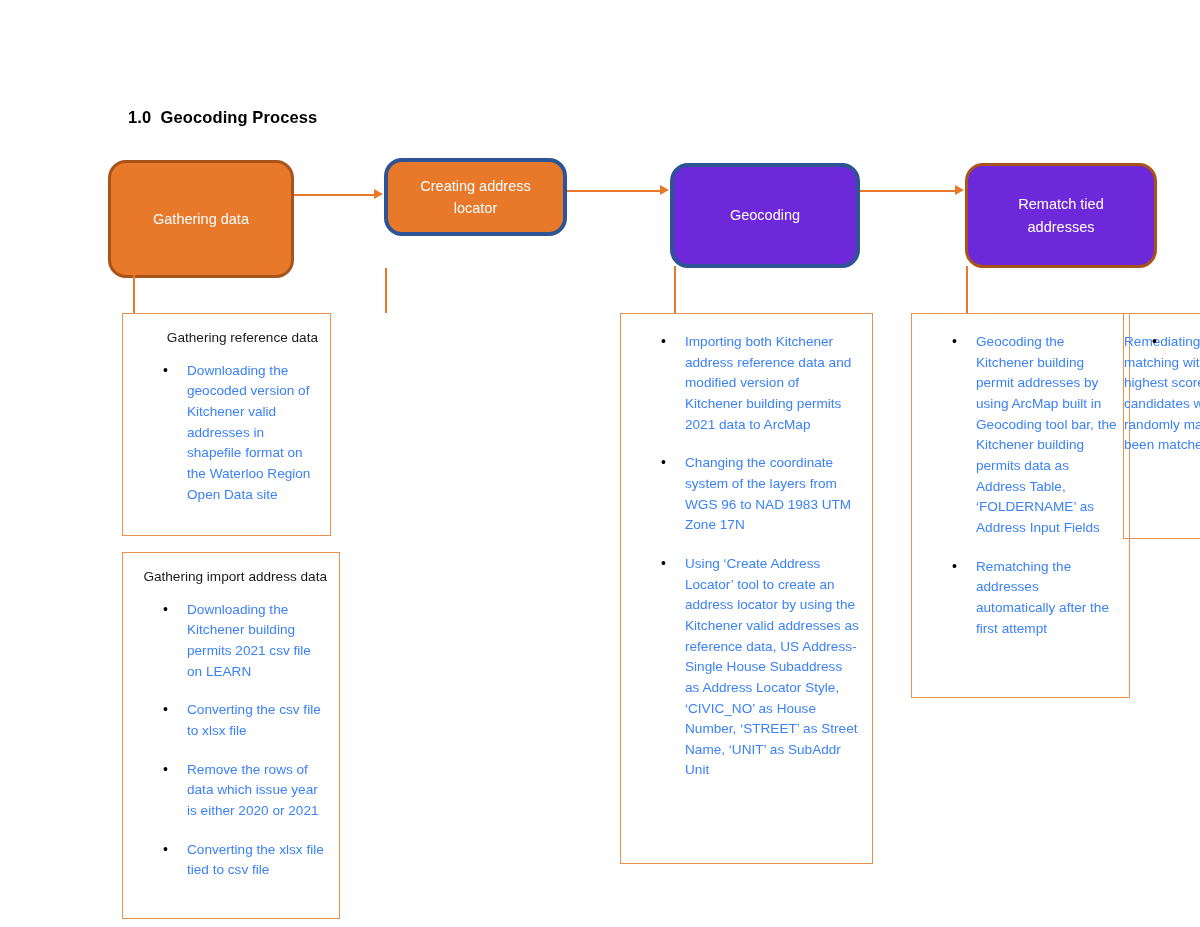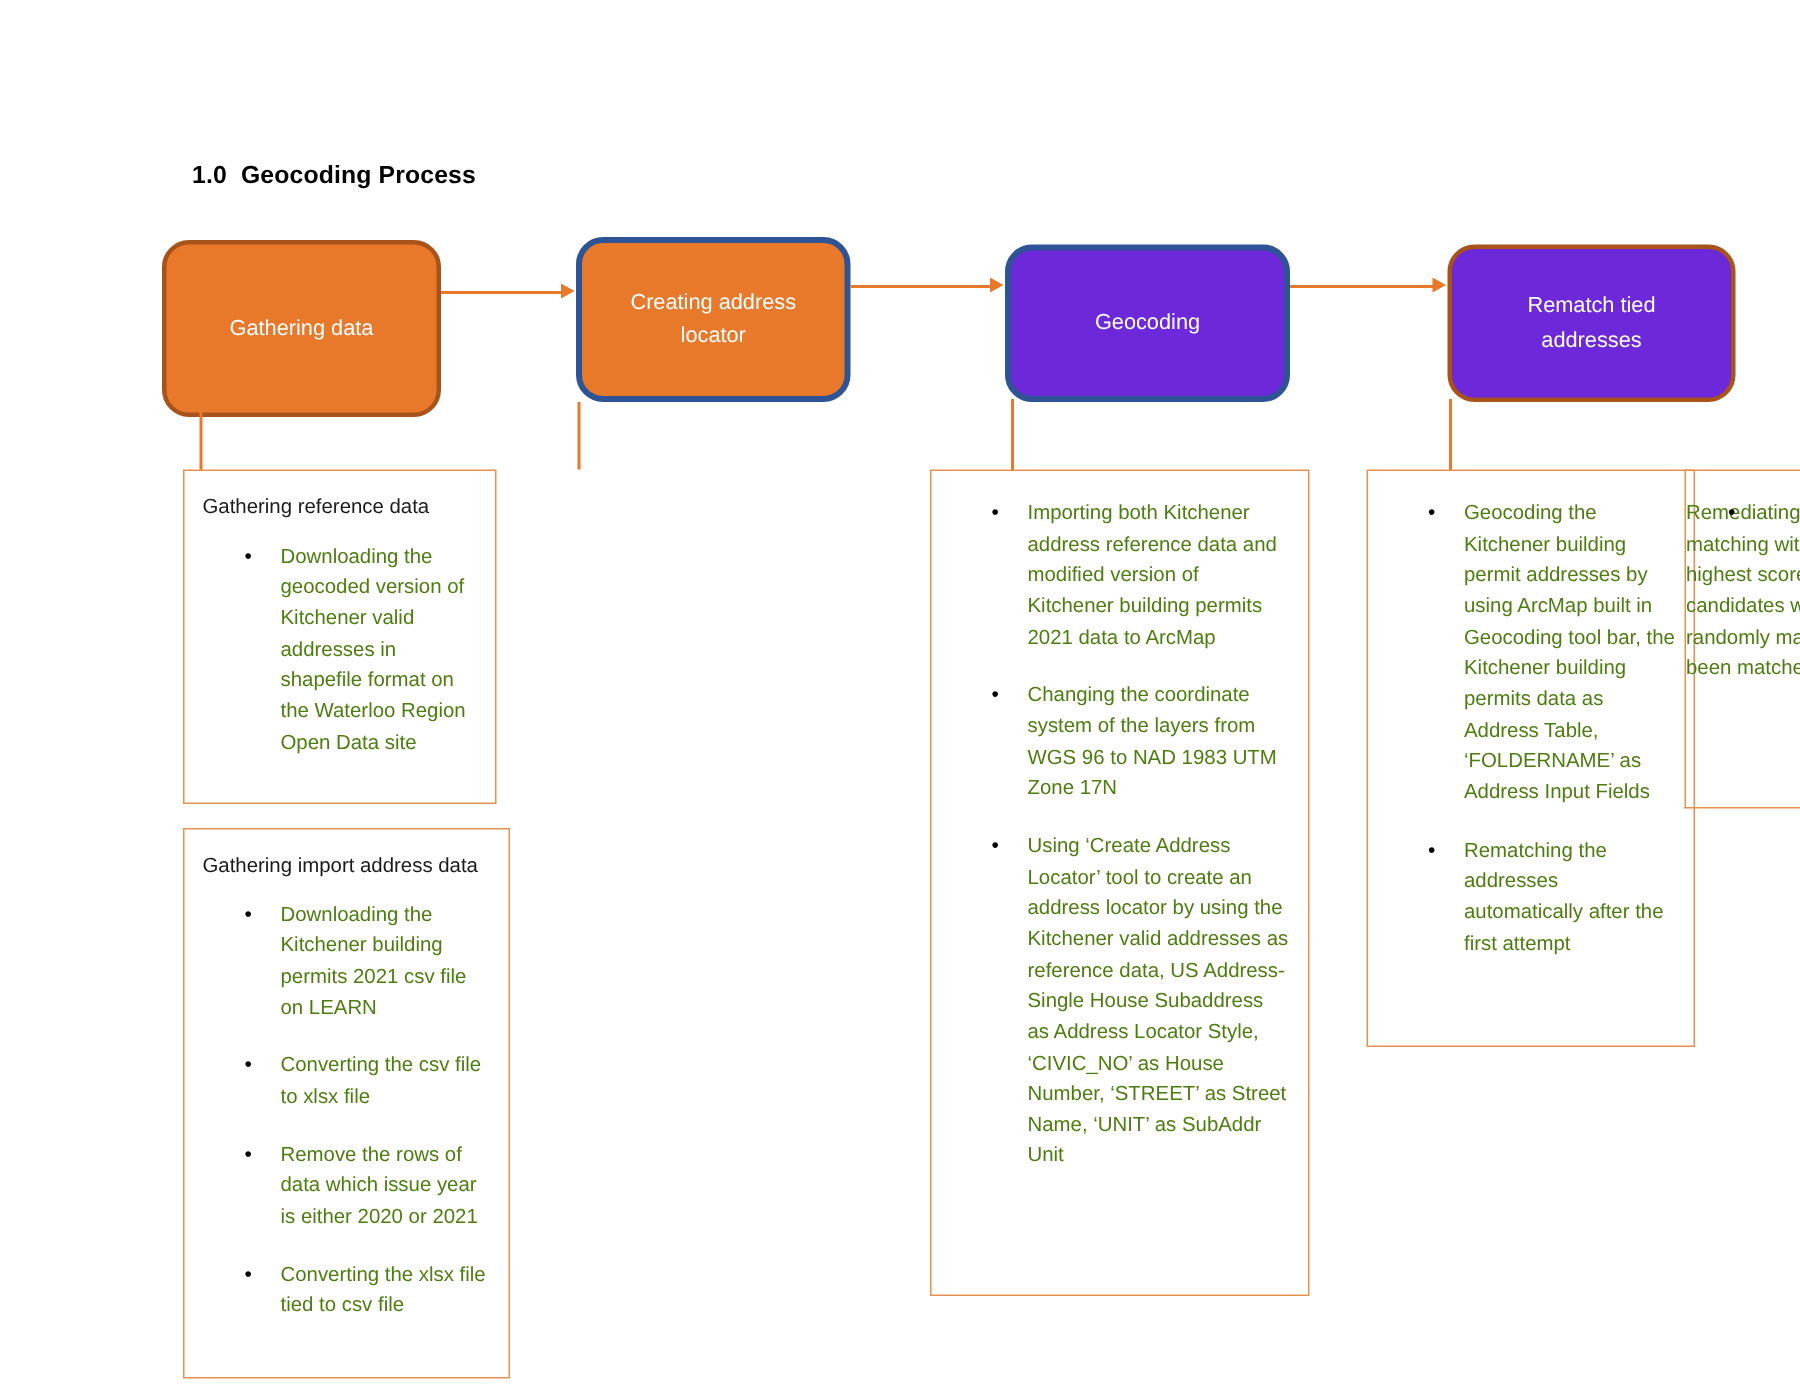--- a/index.html
+++ b/index.html
@@ -81,31 +81,32 @@
     box-sizing: border-box;
     overflow: hidden;
   }
   .tb-inner { padding: 14px 12px 10px 12px; }
   .tb-heading {
     font-size: 13.6px;
     line-height: 1.52;
     color: #1a1a1a;
     margin: 0 0 12px 0;
     white-space: pre-line;
+    text-align: right;
   }
   ul.bullets {
     list-style: none;
     margin: 0;
     padding: 0;
   }
   ul.bullets > li {
     position: relative;
     font-size: 13.6px;
     line-height: 1.52;
-    color: #4d7c0f;
+    color: #3b82f6;
     margin: 0 0 18px 0;
     padding-left: 52px;
   }
   ul.bullets > li:last-child { margin-bottom: 0; }
   ul.bullets > li::before {
     content: "\2022";
     position: absolute;
     left: 28px;
     top: -1px;
     font-size: 14px;
@@ -124,21 +125,21 @@
 <body>
 
 <div id="page">
 
   <div class="doc-title">1.0  Geocoding Process</div>
 
   <div class="proc-box border-brown" style="left: 108px; top: 160px; width: 186px; height: 118px; background: rgb(232, 121, 43); border-color: rgb(168, 83, 26);">
     <span class="proc-label">Gathering data</span>
   </div>
 
-  <div class="proc-box border-blue" style="left: 384px; top: 158px; width: 183px; height: 110px; background: rgb(232, 121, 43); border-color: rgb(46, 84, 150);">
+  <div class="proc-box border-blue" style="left: 384px; top: 158px; width: 183px; height: 78px; background: rgb(232, 121, 43); border-color: rgb(46, 84, 150);">
     <span class="proc-label">Creating address
 locator</span>
   </div>
 
   <div class="proc-box border-blue" style="left: 670px; top: 163px; width: 190px; height: 105px; background: #6d28d9; border-color: rgb(46, 84, 150);">
     <span class="proc-label">Geocoding</span>
   </div>
 
   <div class="proc-box border-brown" style="left: 965px; top: 163px; width: 192px; height: 105px; background: #6d28d9; border-color: rgb(168, 83, 26);">
     <span class="proc-label">Rematch tied

